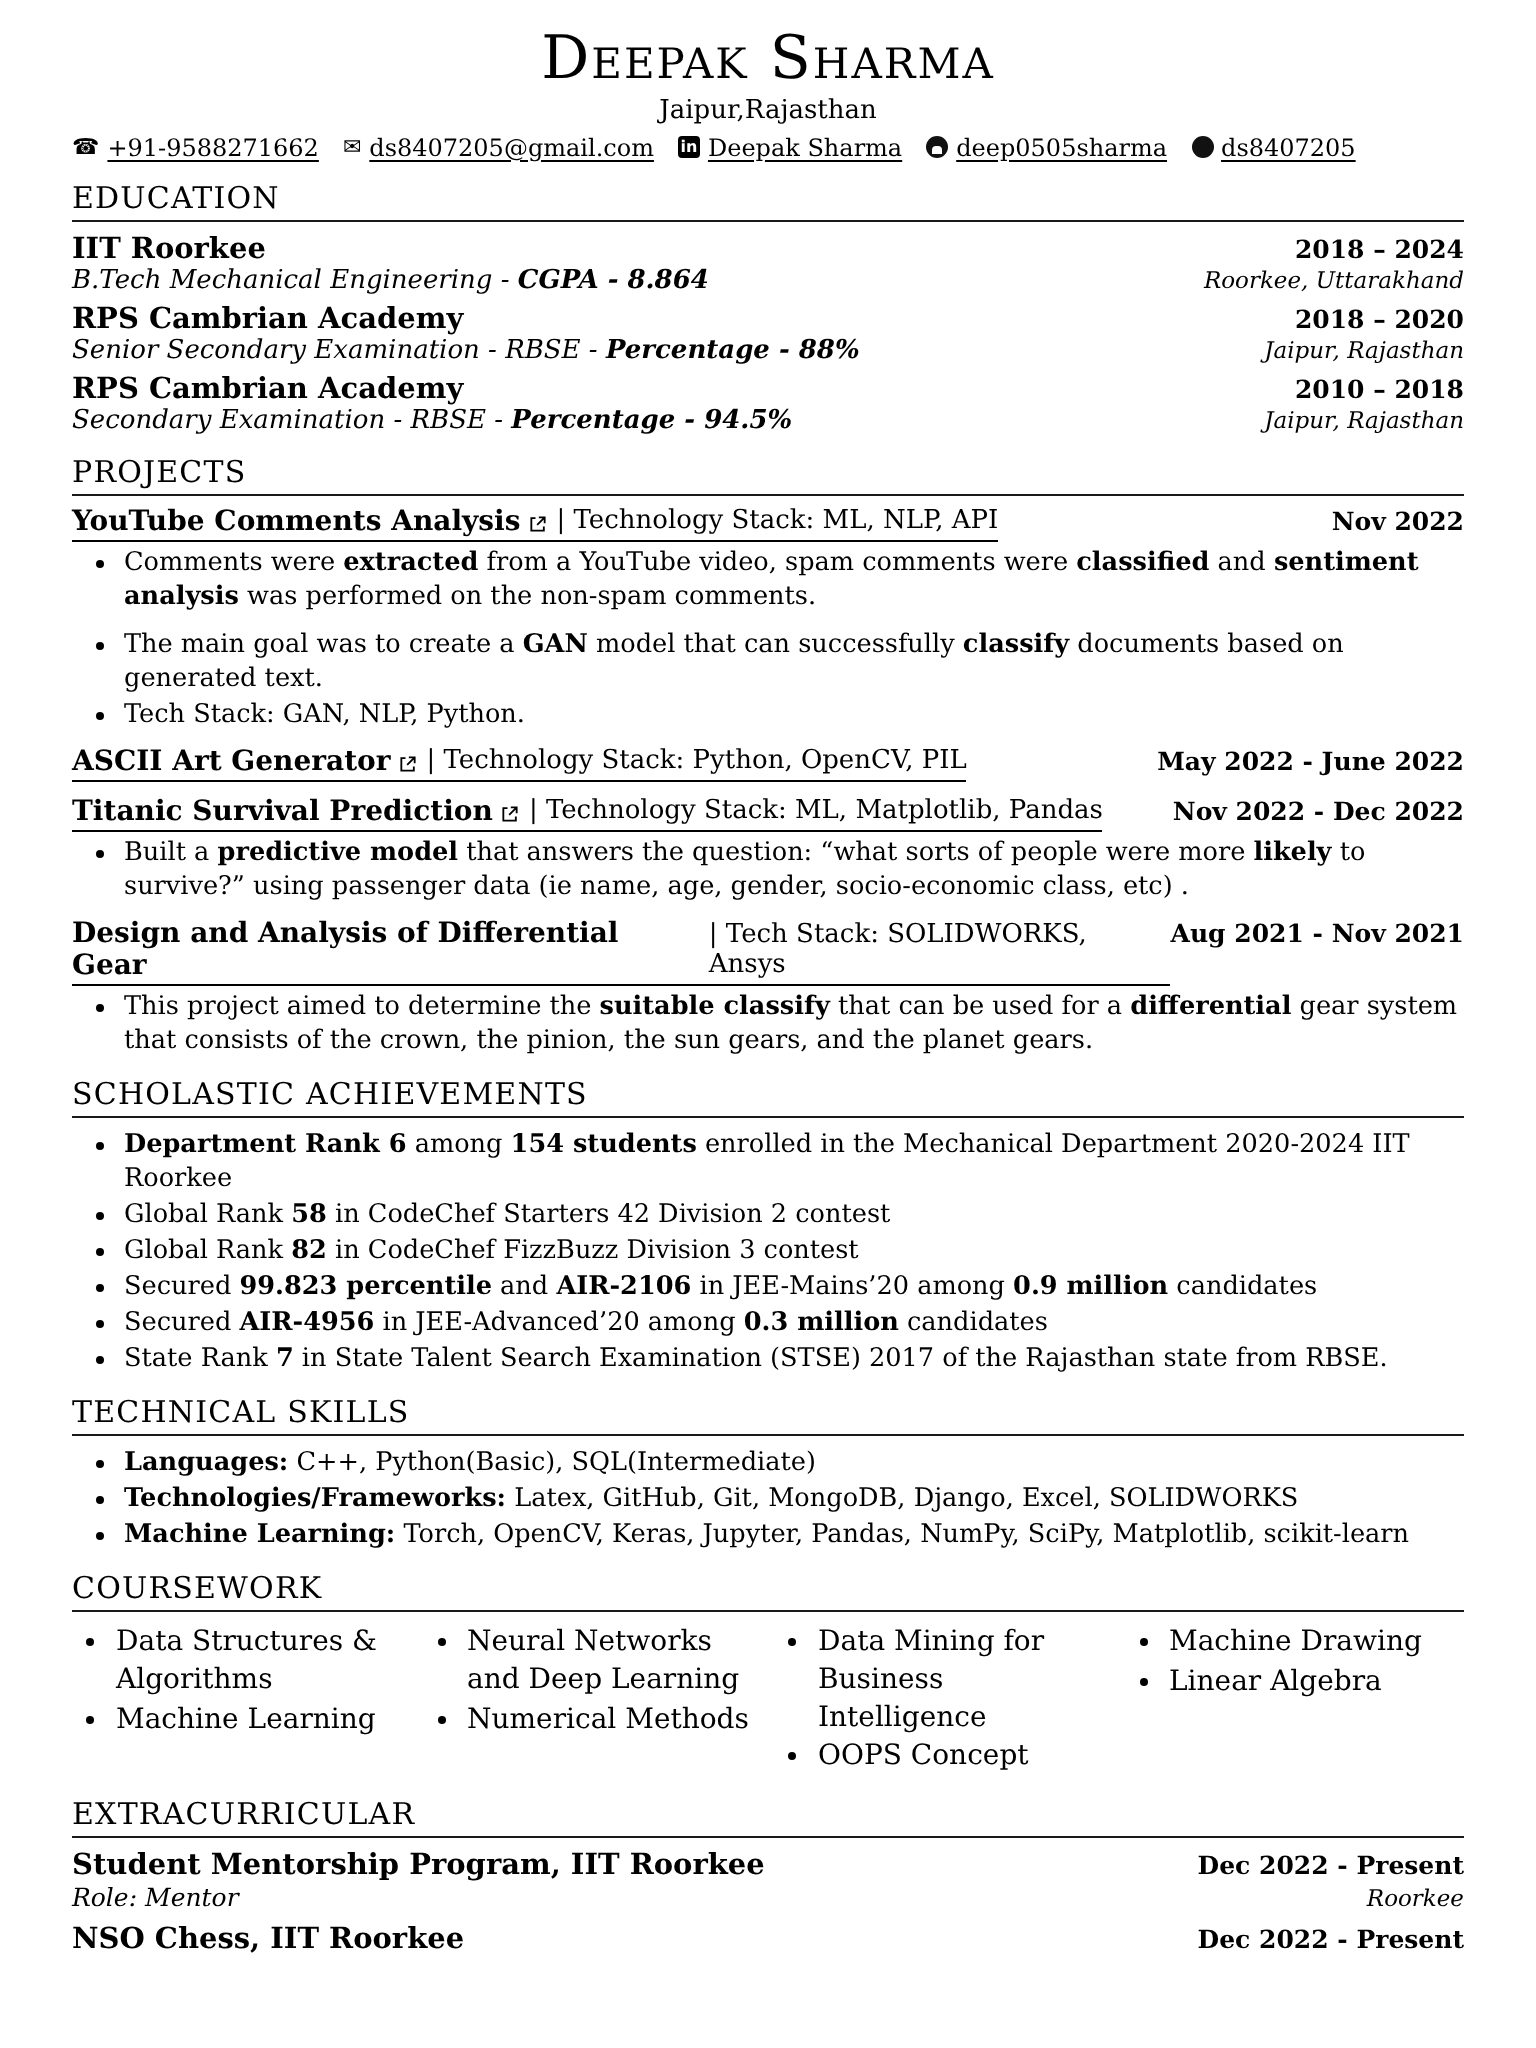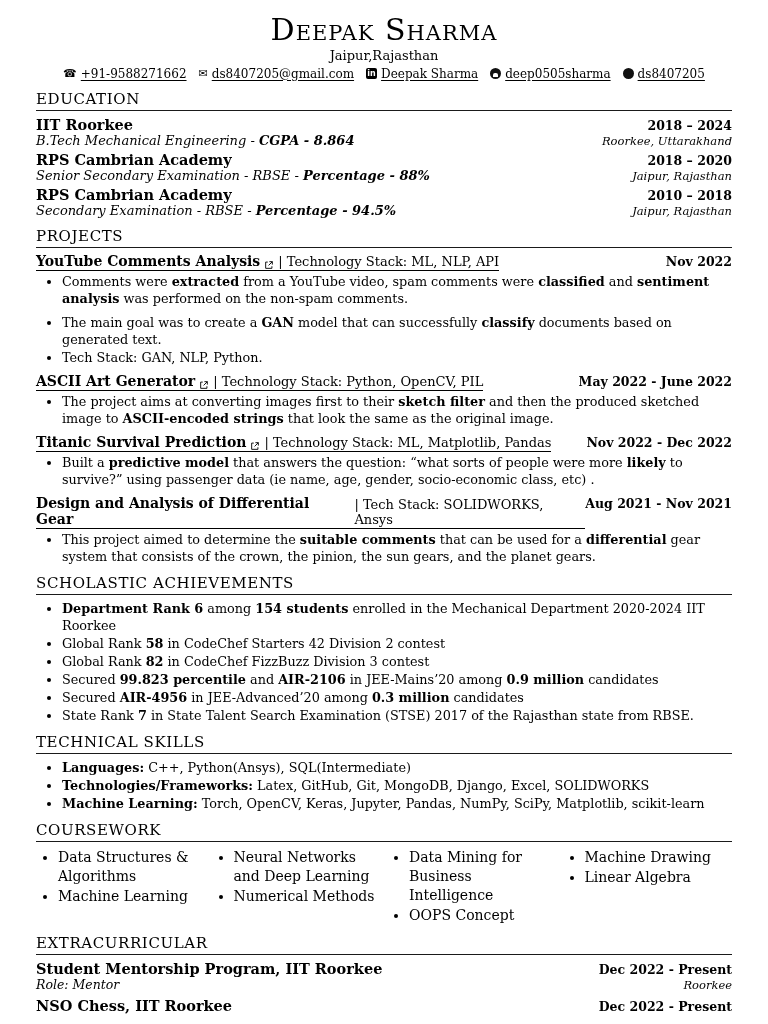--- a/index.html
+++ b/index.html
@@ -1,42 +1,42 @@
 <!DOCTYPE html>
 <html><head>
 <meta charset="utf-8">
 <style>
   html,body{margin:0;padding:0;background:#ffffff;}
   body{width:768px;height:1024px;font-family:"DejaVu Serif","Liberation Serif",serif;color:#000;overflow:hidden;}
   .page{padding:14px 36px 10px 36px;}
   .center{text-align:center;}
   .name{font-size:30px;font-variant:small-caps;letter-spacing:1px;line-height:1.05;}
   .loc-line{font-size:13px;margin-top:2px;}
-  .contacts{display:flex;justify-content:center;align-items:center;gap:12px;margin-top:4px;font-size:12px;}
+  .contacts{display:flex;align-items:center;gap:12px;margin-top:4px;font-size:12px;}
   .contact{display:inline-flex;align-items:center;gap:4px;white-space:nowrap;}
   .clabel{text-decoration:underline;text-underline-offset:2px;}
   .cicon{font-family:"DejaVu Sans",sans-serif;font-size:11px;line-height:1;}
   .phone-glyph::before{content:"\260E";}
   .mail-glyph::before{content:"\2709";}
   .li-box{display:inline-block;width:11px;height:11px;background:#000;color:#fff;border-radius:2px;font-size:8px;font-weight:bold;text-align:center;line-height:11px;font-family:"DejaVu Sans",sans-serif;}
   .li-box::before{content:"in";}
   .dot-icon{display:inline-block;width:11px;height:11px;background:#111;border-radius:50%;}
   .gh-icon{position:relative;}
   .gh-icon::after{content:"";position:absolute;left:3px;top:5px;width:5px;height:4px;background:#fff;border-radius:2px 2px 0 0;}
   .section-title{font-size:15px;letter-spacing:.6px;margin-top:9px;}
   .rule{border-top:1.2px solid #1a1a1a;margin:2px 0 5px 0;}
   .row{display:flex;justify-content:space-between;align-items:baseline;}
   .entry{margin-bottom:3px;}
   .school,.xc-title{font-weight:bold;font-size:14.5px;}
   .dates{font-weight:bold;font-size:12.5px;white-space:nowrap;}
   .detail{font-style:italic;font-size:13px;}
   .detail .b{font-weight:bold;}
   .place{font-style:italic;font-size:11.5px;}
   .proj{margin-bottom:7px;}
-  .uline{border-bottom:1px solid #000;padding-bottom:1px;display:inline-flex;align-items:flex-end;gap:4px;}
+  .uline{border-bottom:1px solid #000;padding-bottom:1px;display:inline-flex;align-items:center;gap:4px;}
   .proj-title{font-weight:bold;font-size:14px;}
   .proj-tech{font-size:13px;}
   .ext-svg{width:10px;height:10px;transform:translateY(1px);}
   ul.bullets{margin:2px 0 0 0;padding-left:26px;list-style-type:disc;}
   ul.bullets li{font-size:12.8px;line-height:1.33;margin:1px 0;}
   .b{font-weight:bold;}
   .course-grid{display:grid;grid-template-columns:1fr 1fr 1fr 1fr;column-gap:6px;margin-top:2px;}
   .course-grid ul{margin:0;padding-left:22px;list-style-type:disc;}
   .course-grid li{font-size:14px;line-height:1.35;margin:1px 0;}
   .xc{margin-bottom:5px;}
@@ -145,23 +145,20 @@
         <span class="uline">
           <span class="proj-title">ASCII Art Generator</span>
           <svg class="ext-svg" viewBox="0 0 12 12">
               <path d="M4.5 2.5 H2 V10 H9.5 V7.5" fill="none" stroke="#000" stroke-width="1.1"></path>
               <path d="M6.5 2 H10 V5.5 M10 2 L5.5 6.5" fill="none" stroke="#000" stroke-width="1.1"></path>
             </svg>
           <span class="proj-tech">| Technology Stack: Python, OpenCV, PIL</span>
         </span>
         <span class="dates">May 2022 - June 2022</span>
       </div>
-      <ul class="bullets">
-        <li><span>The project aims at converting images first to their </span><span class="b">sketch filter</span><span> and then the produced sketched image to </span><span class="b">ASCII-encoded strings</span><span> that look the same as the original image.</span></li>
-      </ul>
     </div>
 
     <div class="proj">
       <div class="row">
         <span class="uline">
           <span class="proj-title">Titanic Survival Prediction</span>
           <svg class="ext-svg" viewBox="0 0 12 12">
               <path d="M4.5 2.5 H2 V10 H9.5 V7.5" fill="none" stroke="#000" stroke-width="1.1"></path>
               <path d="M6.5 2 H10 V5.5 M10 2 L5.5 6.5" fill="none" stroke="#000" stroke-width="1.1"></path>
             </svg>
@@ -176,21 +173,21 @@
 
     <div class="proj">
       <div class="row">
         <span class="uline">
           <span class="proj-title">Design and Analysis of Differential Gear</span>
           <span class="proj-tech">| Tech Stack: SOLIDWORKS, Ansys</span>
         </span>
         <span class="dates">Aug 2021 - Nov 2021</span>
       </div>
       <ul class="bullets">
-        <li><span>This project aimed to determine the </span><span class="b">suitable comments</span><span> that can be used for a </span><span class="b">differential</span><span> gear system that consists of the crown, the pinion, the sun gears, and the planet gears.</span></li>
+        <li><span>This project aimed to determine the </span><span class="b">suitable classify</span><span> that can be used for a </span><span class="b">differential</span><span> gear system that consists of the crown, the pinion, the sun gears, and the planet gears.</span></li>
       </ul>
     </div>
   </div>
 
   <div>
     <div class="section-title">SCHOLASTIC ACHIEVEMENTS</div>
     <div class="rule"></div>
     <ul class="bullets">
       <li><span class="b">Department Rank 6</span><span> among </span><span class="b">154 students</span><span> enrolled in the Mechanical Department 2020-2024 IIT Roorkee</span></li>
       <li><span>Global Rank </span><span class="b">58</span><span> in CodeChef Starters 42 Division 2 contest</span></li>
@@ -198,21 +195,21 @@
       <li><span>Secured </span><span class="b">99.823 percentile</span><span> and </span><span class="b">AIR-2106</span><span> in JEE-Mains’20 among </span><span class="b">0.9 million</span><span> candidates</span></li>
       <li><span>Secured </span><span class="b">AIR-4956</span><span> in JEE-Advanced’20 among </span><span class="b">0.3 million</span><span> candidates</span></li>
       <li><span>State Rank </span><span class="b">7</span><span> in State Talent Search Examination (STSE) 2017 of the Rajasthan state from RBSE.</span></li>
     </ul>
   </div>
 
   <div>
     <div class="section-title">TECHNICAL SKILLS</div>
     <div class="rule"></div>
     <ul class="bullets">
-      <li><span class="b">Languages:</span><span> C++, Python(Ansys), SQL(Intermediate)</span></li>
+      <li><span class="b">Languages:</span><span> C++, Python(Basic), SQL(Intermediate)</span></li>
       <li><span class="b">Technologies/Frameworks:</span><span> Latex, GitHub, Git, MongoDB, Django, Excel, SOLIDWORKS</span></li>
       <li><span class="b">Machine Learning:</span><span> Torch, OpenCV, Keras, Jupyter, Pandas, NumPy, SciPy, Matplotlib, scikit-learn</span></li>
     </ul>
   </div>
 
   <div>
     <div class="section-title">COURSEWORK</div>
     <div class="rule"></div>
     <div class="course-grid">
       <ul>

